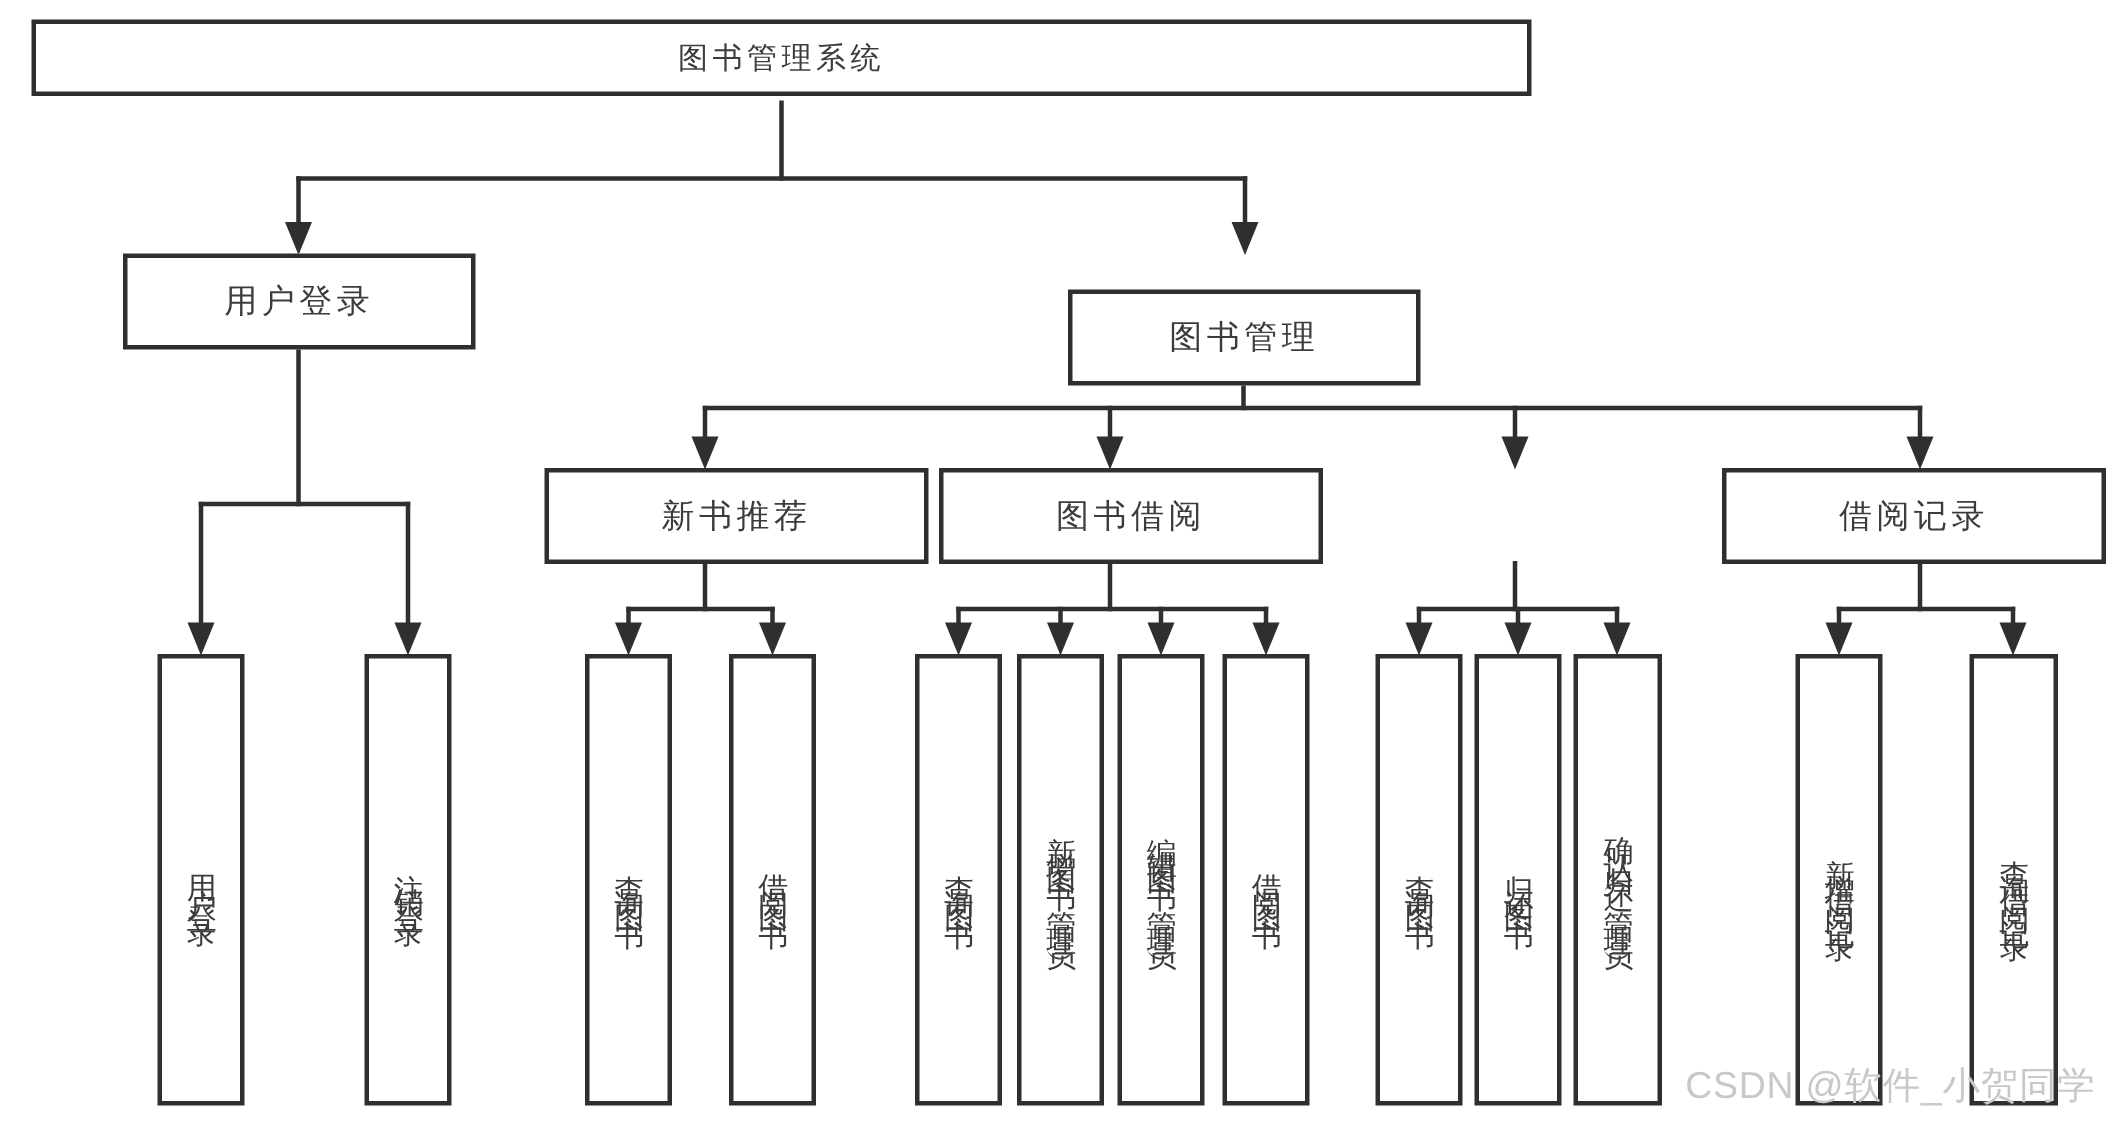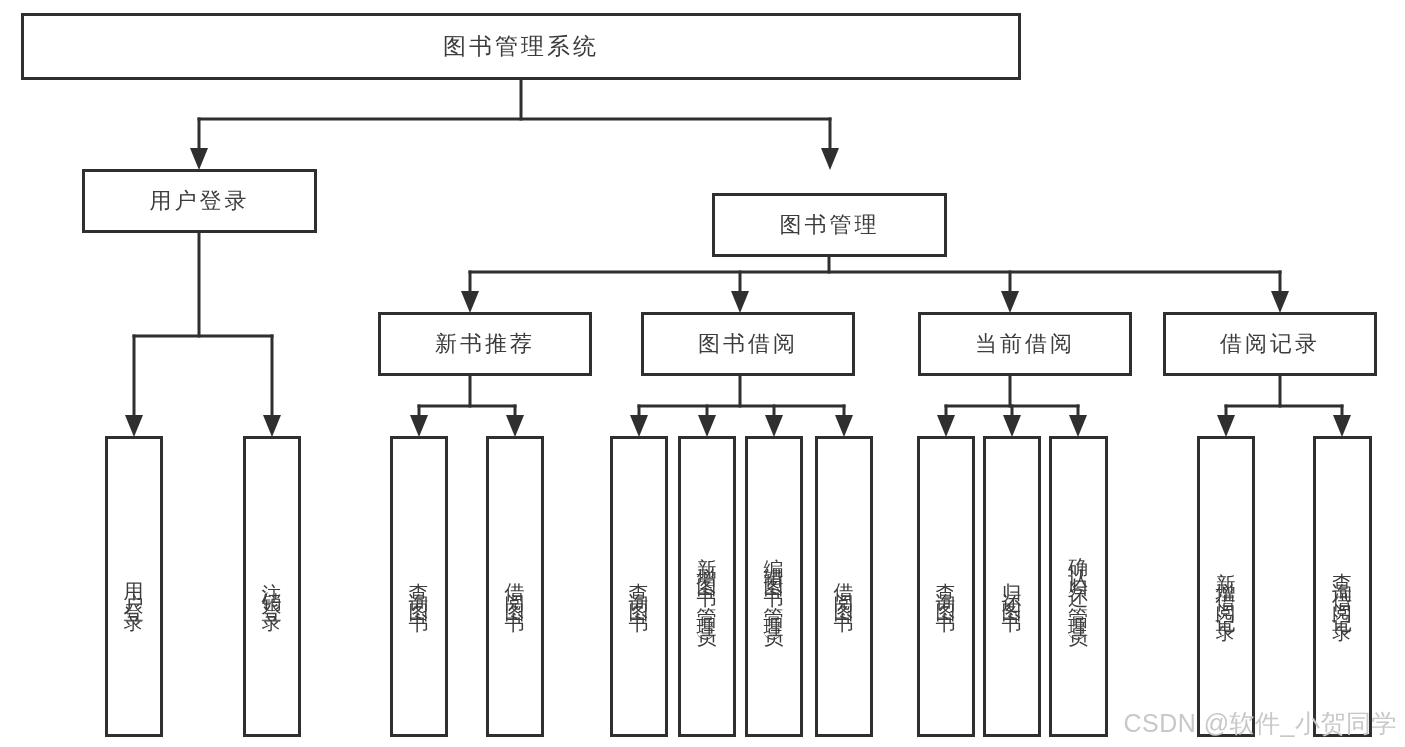--- a/index.html
+++ b/index.html
@@ -31,25 +31,25 @@
     justify-content: center;
     z-index: 2;
   }
   .hbox {
     font-size: 22px;
     letter-spacing: 3px;
     white-space: nowrap;
   }
   .root {
     left: 21px; top: 13px;
-    width: 1000px; height: 67px;
-    font-size: 23px;
+    width: 1000px; height: 51px;
+    font-size: 20px;
   }
   .lvl2 { top: 169px; width: 235px; height: 64px; }
-  .lvl3 { top: 312px; width: 214px; height: 64px; margin-left: 15px; }
+  .lvl3 { top: 312px; width: 256px; height: 64px; }
   .b-login  { left: 82px; }
   .b-mgmt   { left: 712px; margin-top: 24px; }
   .g-newrec { left: 363px; }
   .g-borrow { left: 626px; }
   .g-current{ left: 903px; }
   .g-records{ left: 1148px; }
   .leaf {
     top: 436px;
     width: 58px; height: 301px;
     writing-mode: vertical-rl;
@@ -153,21 +153,20 @@
     </g>
   </svg>
 
   <div class="box hbox root">图书管理系统</div>
 
   <div class="box hbox lvl2 b-login">用户登录</div>
   <div class="box hbox lvl2 b-mgmt">图书管理</div>
 
   <div class="box hbox lvl3 g-newrec">新书推荐</div>
   <div class="box hbox lvl3 g-borrow">图书借阅</div>
-  <div class="box hbox lvl3 g-current">当前借阅</div>
   <div class="box hbox lvl3 g-records">借阅记录</div>
 
   <div class="box leaf l1">用户登录</div>
   <div class="box leaf l2">注销登录</div>
 
   <div class="box leaf l3">查询图书</div>
   <div class="box leaf l4">借阅图书</div>
 
   <div class="box leaf l5">查询图书</div>
   <div class="box leaf l6">新增图书（管理员）</div>

